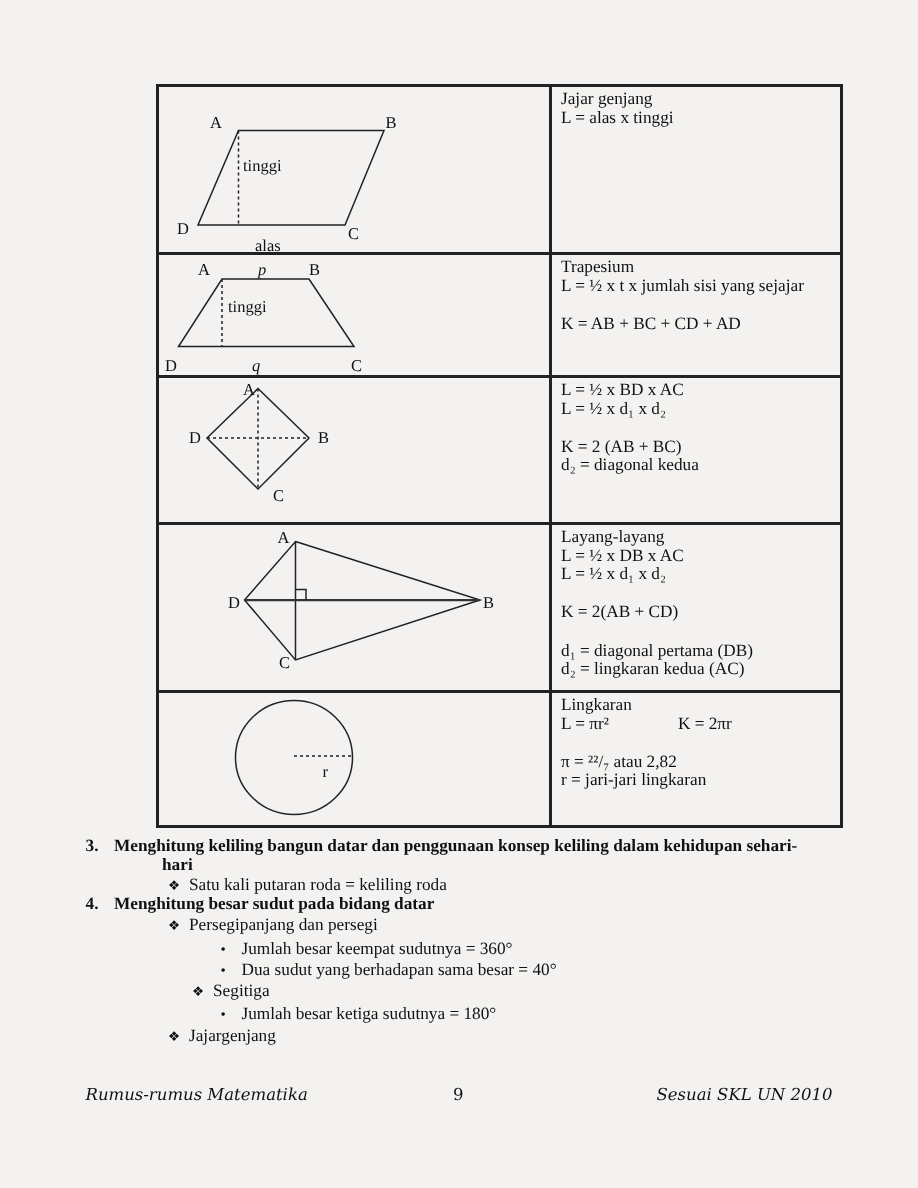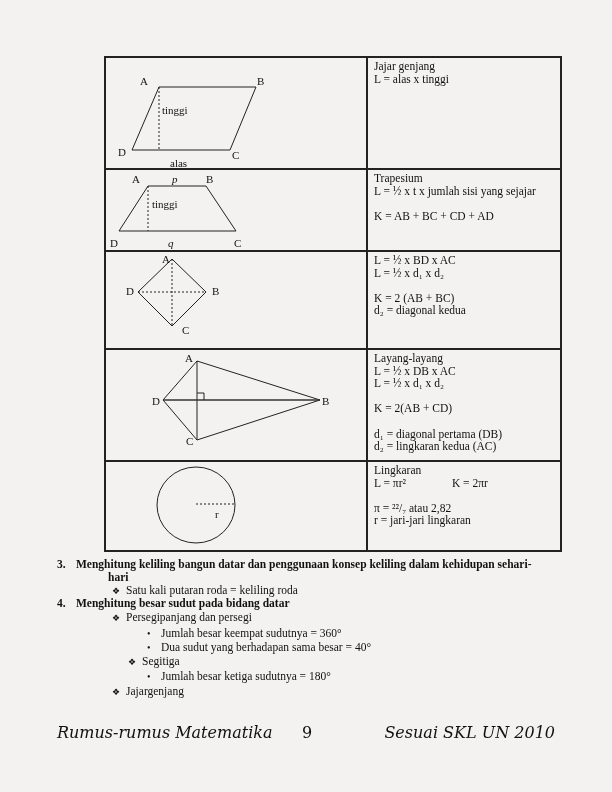--- a/index.html
+++ b/index.html
@@ -16,21 +16,21 @@
   .row:last-child { border-bottom: none; }
   .cell-fig { position: absolute; left: 0; top: 0; width: 262px; height: 100%; border-right: 2px solid #222; box-sizing: border-box; }
   .cell-txt { position: absolute; left: 264px; top: 0; right: 0; height: 100%; padding: 2px 0 0 4px; box-sizing: border-box; font-size: 11.5px; line-height: 12.6px; }
   .cell-txt div { white-space: nowrap; min-height: 12.6px; }
   svg { position: absolute; left: 0; top: 0; }
   svg text { font-family: "Liberation Serif", serif; font-size: 11px; fill: #111; }
   .sec { position: absolute; font-size: 11.5px; line-height: 13px; white-space: nowrap; }
   .b { font-weight: bold; }
   .diamond { display: inline-block; width: 14px; font-size: 9px; }
   .dot { display: inline-block; width: 14px; font-size: 10px; }
-  .footer { position: absolute; top: 723px; font-size: 16px; font-style: italic; font-family: "DejaVu Serif", serif; }
+  .footer { position: absolute; top: 723px; font-size: 11px; font-style: italic; font-family: "DejaVu Serif", serif; }
 </style>
 </head>
 <body>
 
 <div class="tbl">
 
   <div class="row" style="top:0;height:112px;">
     <div class="cell-fig">
       <svg width="260" height="110">
         <polygon points="53,29 150,29 124,92 26,92" fill="none" stroke="#222" stroke-width="1"></polygon>

